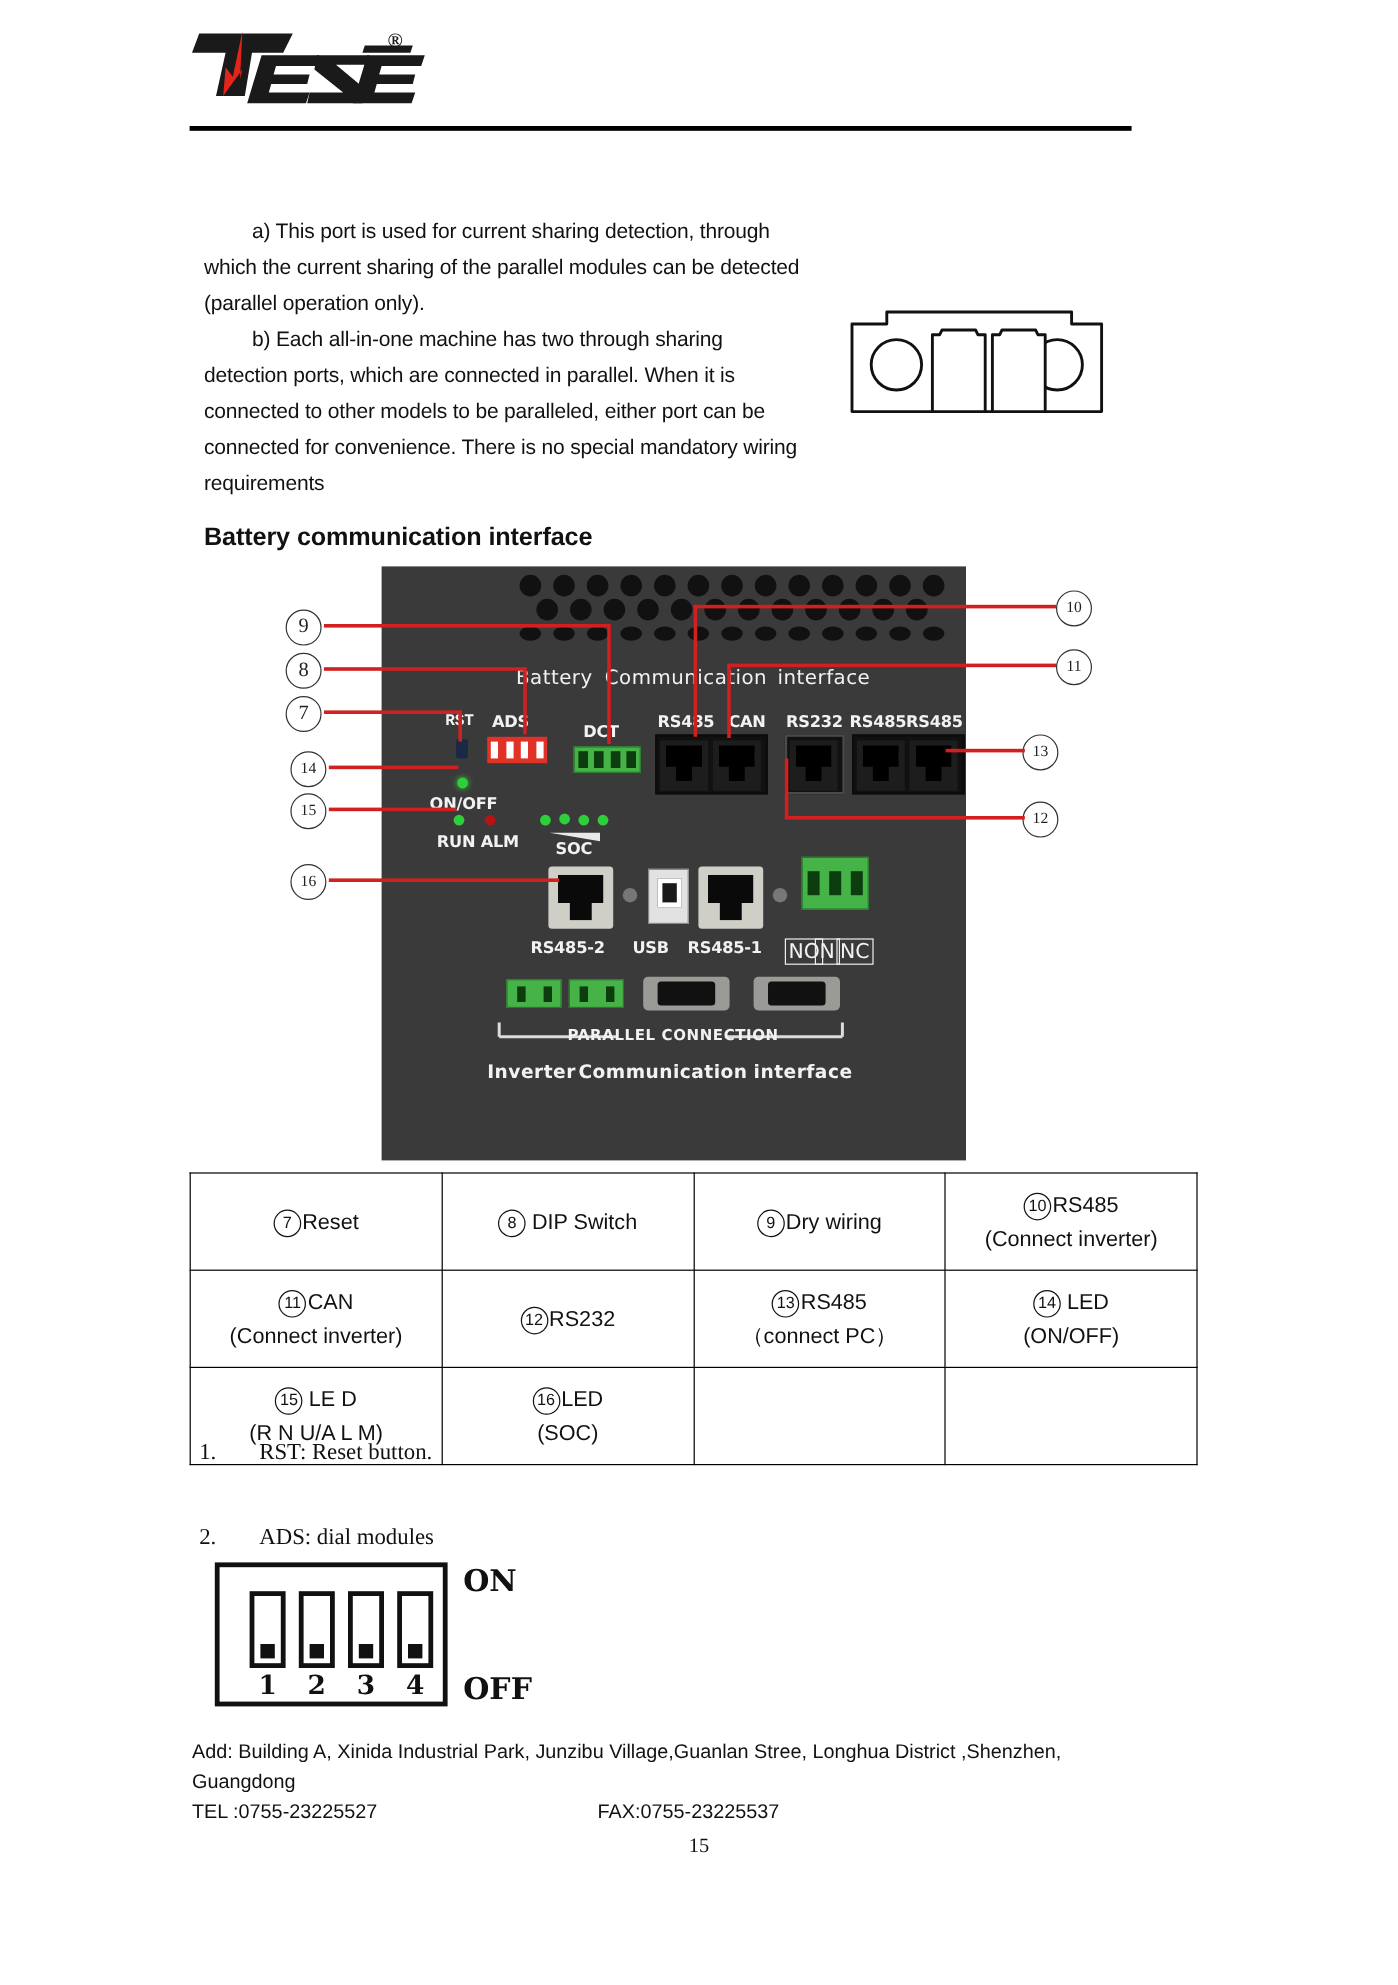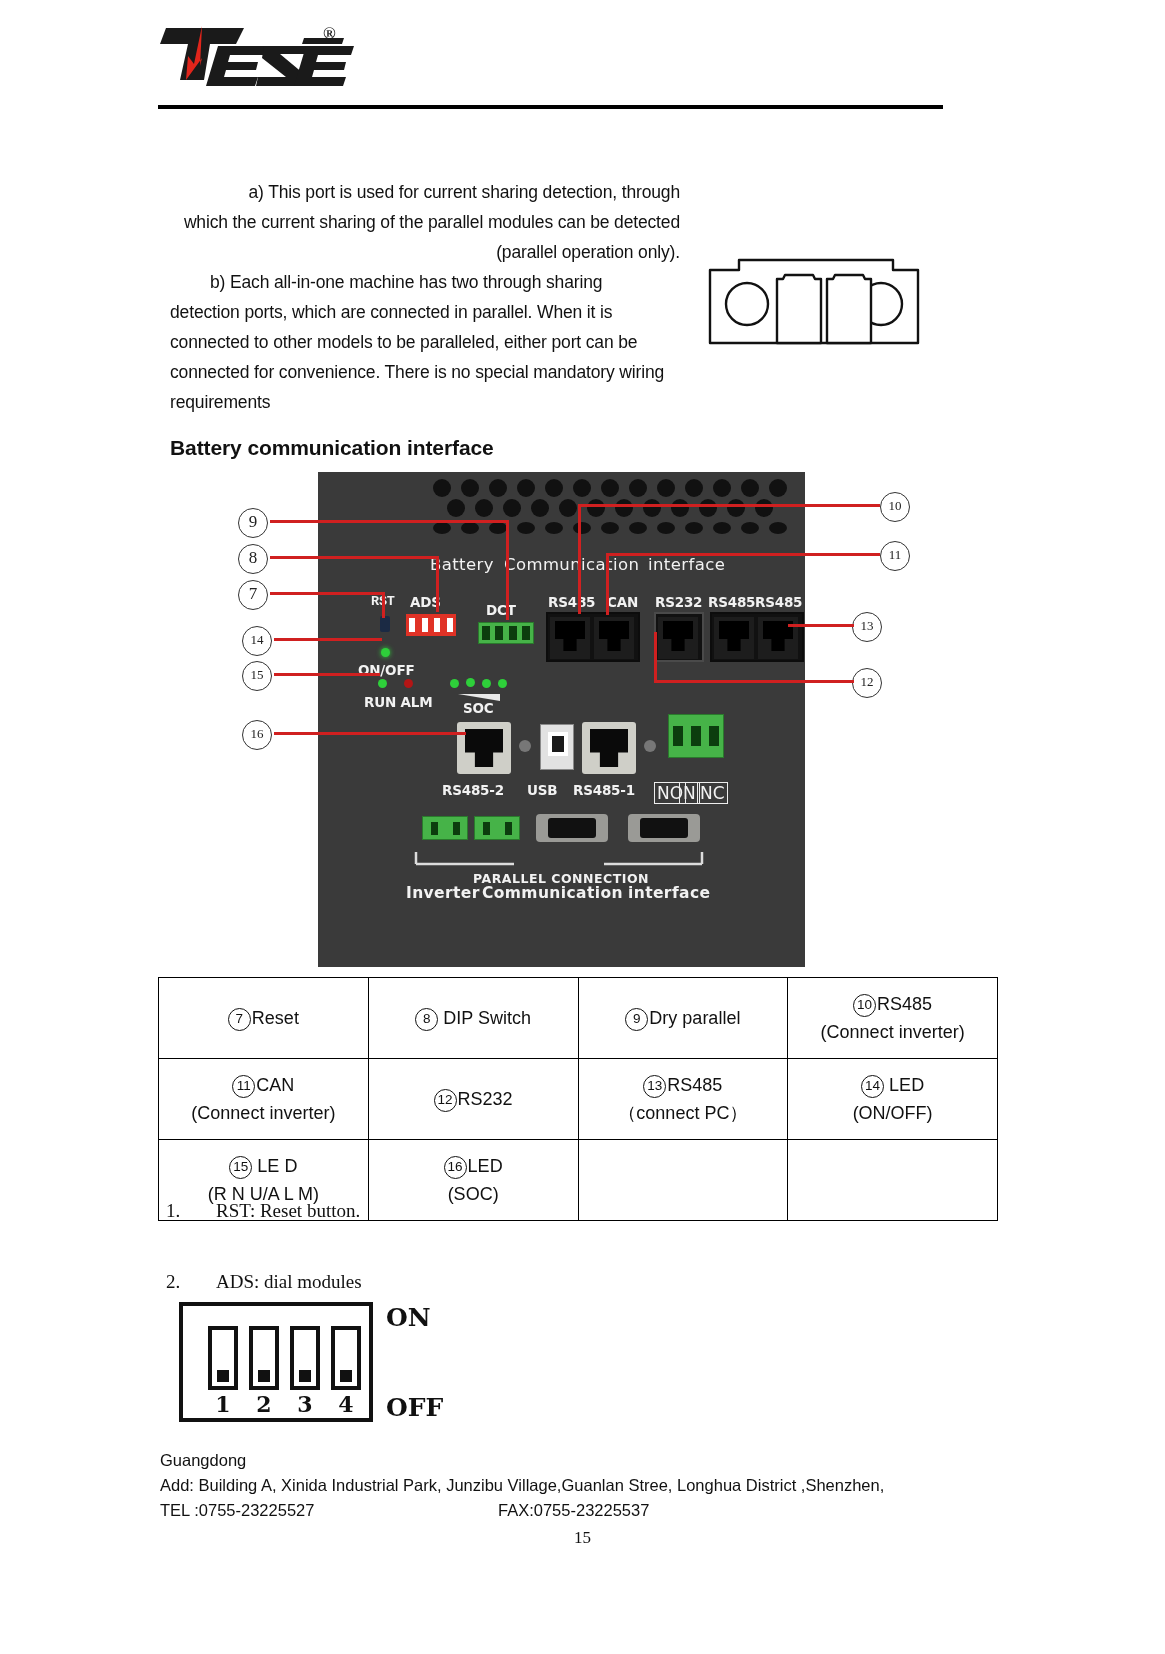--- a/index.html
+++ b/index.html
@@ -294,21 +294,21 @@
           <path d="M148 28 H196 L193 37 H160 L158 44 H188 L186 52 H156 L154 59 H188 L185 68 H136 Z"></path>
         </g>
         <path d="M146 20 H186 L184 26 H144 Z" fill="#1a1a1a"></path>
       </svg>
       <span class="logo-reg">®</span>
     </div>
   </div>
   <div class="header-rule"></div>
 
 
-  <div class="para" style="left:170px; top:177px; width:510px;text-align:right;"><span class="indent"></span><span>a) This port is used for current sharing detection, through which the current sharing of the parallel modules can be detected (parallel operation only).</span></div>
+  <div class="para" style="left:170px; top:177px; width:510px;"><span class="indent"></span><span>a) This port is used for current sharing detection, through which the current sharing of the parallel modules can be detected (parallel operation only).</span></div>
 
   <div class="para" style="left:170px; top:267px; width:500px;"><span class="indent"></span><span>b) Each all-in-one machine has two through sharing detection ports, which are connected in parallel. When it is connected to other models to be paralleled, either port can be connected for convenience. There is no special mandatory wiring requirements</span></div>
 
   <div class="connector-drawing">
     <svg width="218" height="100" viewBox="0 0 218 100">
       <path d="M5 22 L5 95 L213 95 L213 22 L188 22 L188 12 L34 12 L34 22 Z" fill="#fff" stroke="#111" stroke-width="2.4" stroke-linejoin="round"></path>
       <circle cx="42" cy="56" r="21" fill="#fff" stroke="#111" stroke-width="2.4"></circle>
       <circle cx="176" cy="56" r="21" fill="#fff" stroke="#111" stroke-width="2.4"></circle>
       <path d="M72 31 L72 95 L116 95 L116 31 L110 31 L108 27 L80 27 L78 31 Z" fill="#fff" stroke="#111" stroke-width="2.4" stroke-linejoin="round"></path>
       <path d="M122 31 L122 95 L166 95 L166 31 L160 31 L158 27 L130 27 L128 31 Z" fill="#fff" stroke="#111" stroke-width="2.4" stroke-linejoin="round"></path>
@@ -454,21 +454,21 @@
     <div class="vga" style="left:218px; top:342px;">
         <em></em>
       </div>
     <div class="vga" style="left:310px; top:342px;">
         <em></em>
       </div>
 
     <svg style="position:absolute;left:96px;top:378px;" width="290" height="18">
       <path d="M2 2 L2 14 M2 14 L100 14 M190 14 L288 14 M288 14 L288 2" stroke="#dcdcdc" stroke-width="2.5" fill="none"></path>
     </svg>
-    <span class="ph-text ph-lbl" style="left:155px; top:383px; font-size:12.5px; letter-spacing:0.5px;margin-top:16px;">PARALLEL  CONNECTION</span>
+    <span class="ph-text ph-lbl" style="left:155px; top:383px; font-size:12.5px; letter-spacing:0.5px;">PARALLEL  CONNECTION</span>
 
     <span class="ph-text ph-title" style="left:88px; top:412px; font-weight:bold; font-size:15.5px;">Inverter</span>
     <span class="ph-text ph-title" style="left:164px; top:412px; font-weight:bold; font-size:15.5px;">Communication</span>
     <span class="ph-text ph-title" style="left:310px; top:412px; font-weight:bold; font-size:15.5px;">interface</span>
   </div>
 
   <div class="callout" style="left:238px; top:508px;">9</div>
   <div class="leader" style="left:270px; top:520px; width:238px; height:2.5px;"></div>
   <div class="leader" style="left:506px; top:520px; width:2.5px; height:100px;"></div>
 
@@ -507,21 +507,21 @@
   <table class="tbl">
     <tbody>
       <tr>
         <td>
           <span class="cnum">7</span><span>Reset</span>
         </td>
         <td>
           <span class="cnum sp">8</span><span>DIP Switch</span>
         </td>
         <td>
-          <span class="cnum">9</span><span>Dry parallel</span>
+          <span class="cnum">9</span><span>Dry wiring</span>
         </td>
         <td>
           <span class="cnum">10</span><span>RS485</span><br>
           <span>(Connect inverter)</span>
         </td>
       </tr>
       <tr>
         <td>
           <span class="cnum">11</span><span>CAN</span><br>
           <span>(Connect inverter)</span>
@@ -582,22 +582,22 @@
         <text x="168" y="114">4</text>
       </g>
       <g fill="#111" font-family="DejaVu Serif, serif" font-size="25" font-weight="bold">
         <text x="208" y="28">ON</text>
         <text x="208" y="118">OFF</text>
       </g>
     </svg>
   </div>
 
   <div class="footer">
+    <div>Add: Building A, Xinida Industrial Park, Junzibu Village,Guanlan Stree, Longhua District ,Shenzhen,</div>
     <div>Guangdong</div>
-    <div>Add: Building A, Xinida Industrial Park, Junzibu Village,Guanlan Stree, Longhua District ,Shenzhen,</div>
     <div class="tel-row">
       <span>TEL :0755-23225527</span>
       <span class="fax">FAX:0755-23225537</span>
     </div>
   </div>
 
   <div class="pageno">15</div>
 
 </div>
 

